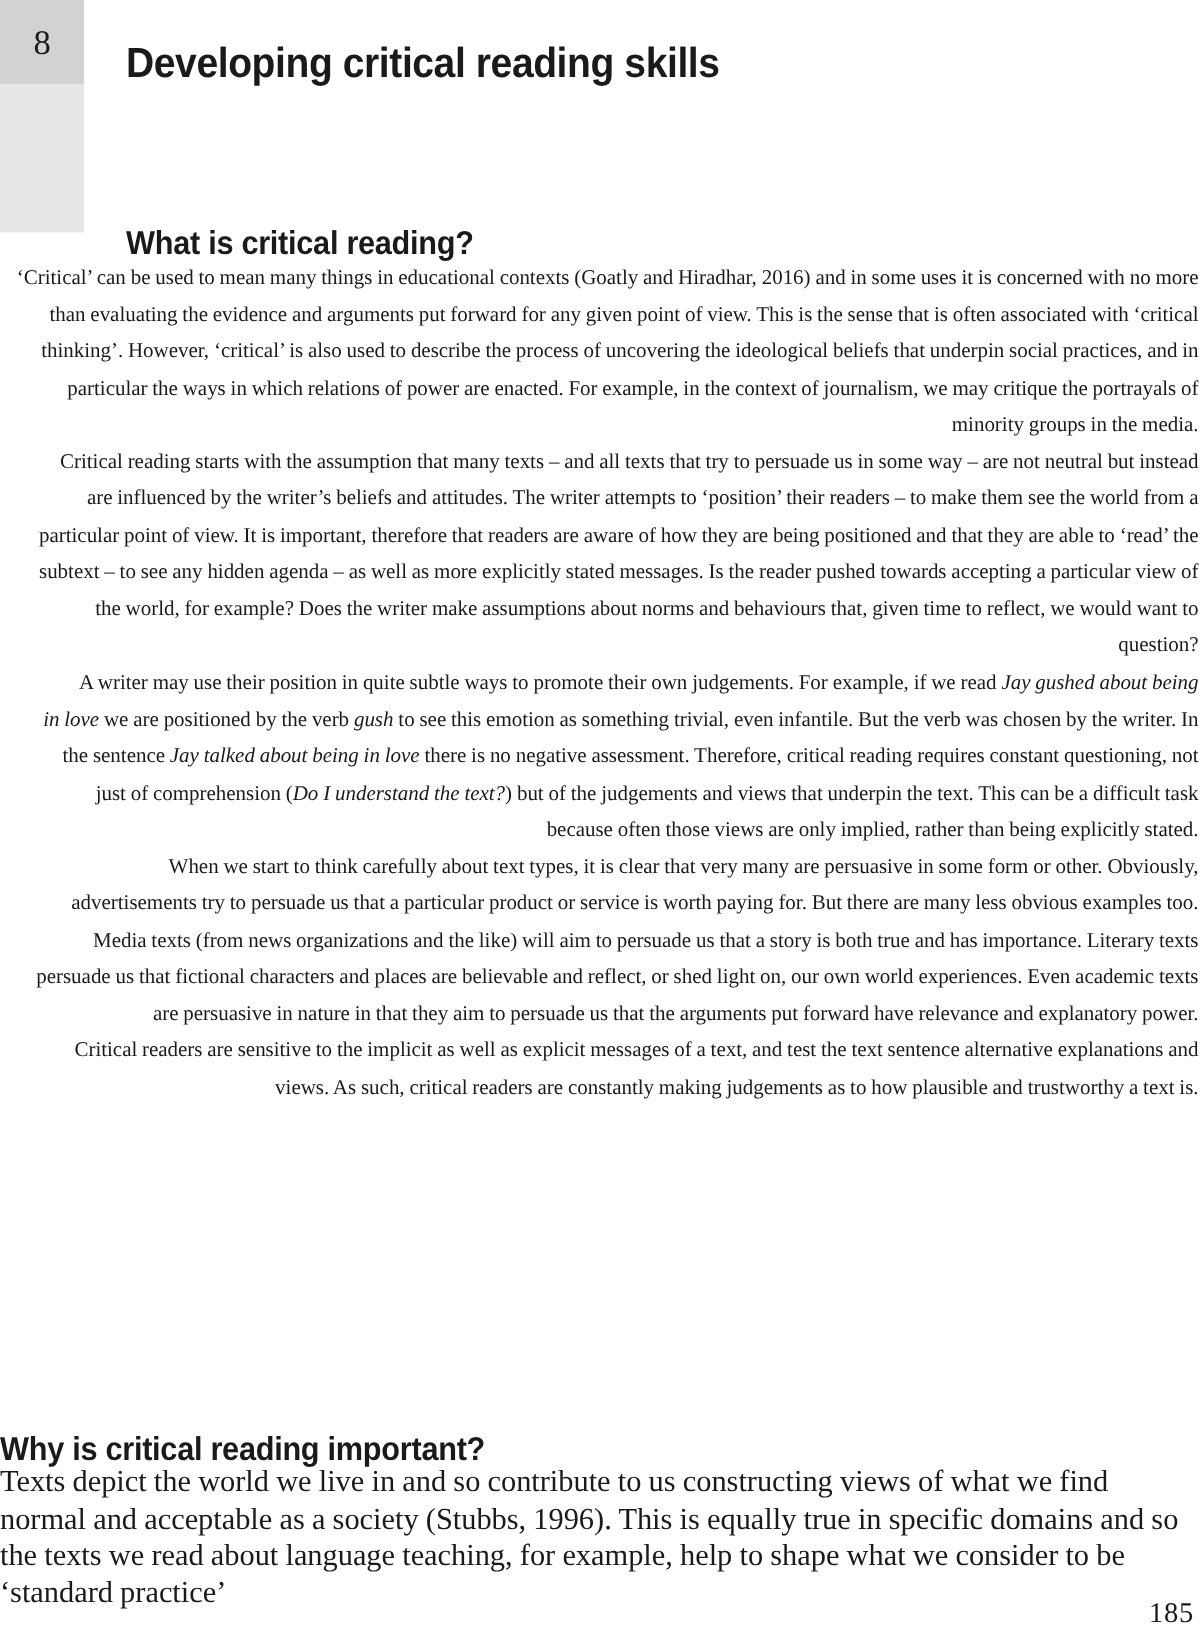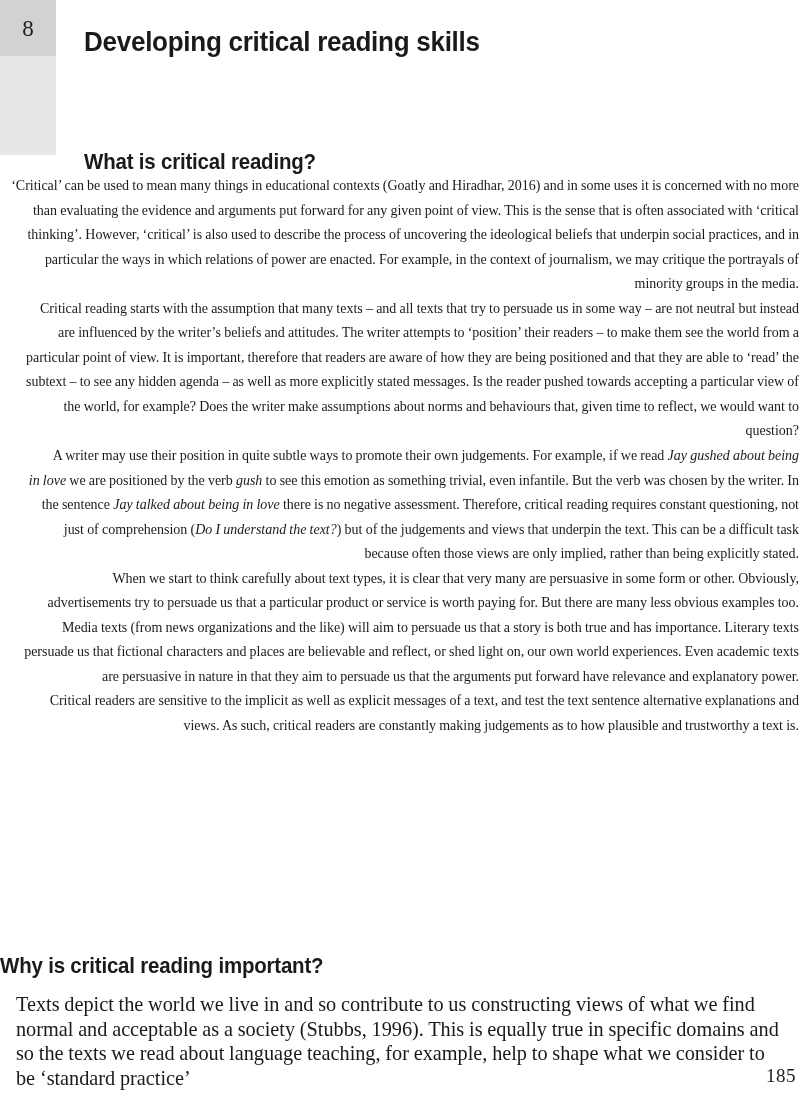--- a/index.html
+++ b/index.html
@@ -125,21 +125,21 @@
     transform-origin: left center;
   }
 
   .body-flow-two {
     position: absolute;
     left: 0;
     top: 976px;
     width: 799px;
   }
   .body-flow-two p {
-    margin: 16px;
+    margin: 0;
     font-family: "Liberation Serif", "DejaVu Serif", serif;
     font-size: 20.3px;
     line-height: 24.55px;
     color: #1a1a1a;
     text-align: left;
     letter-spacing: -0.02px;
     word-spacing: -0.25px;
   }
 
   .page-number {

